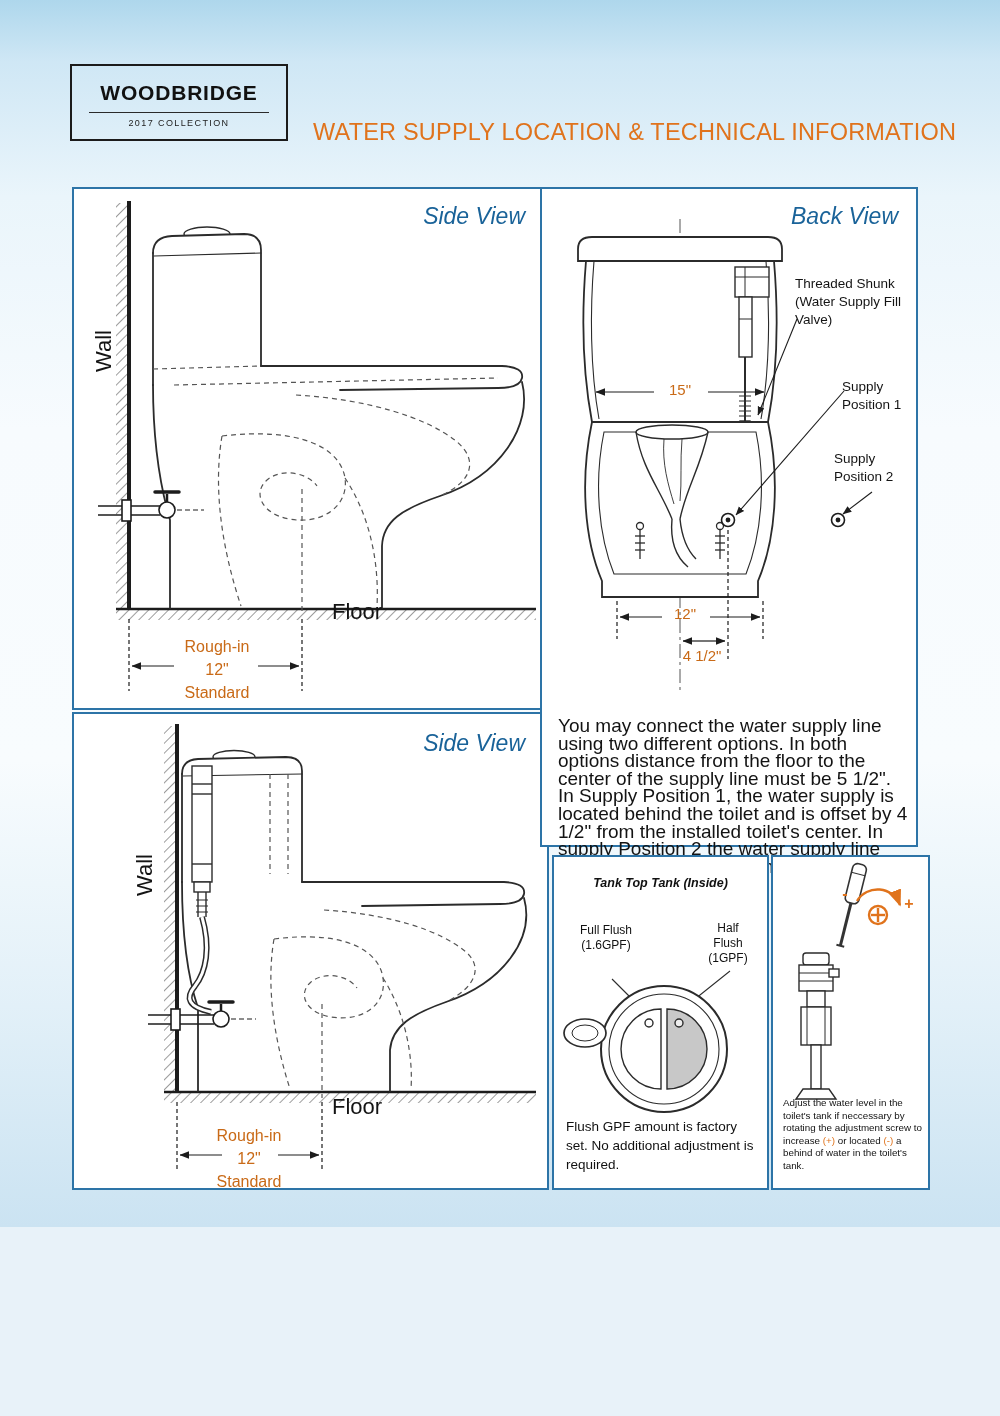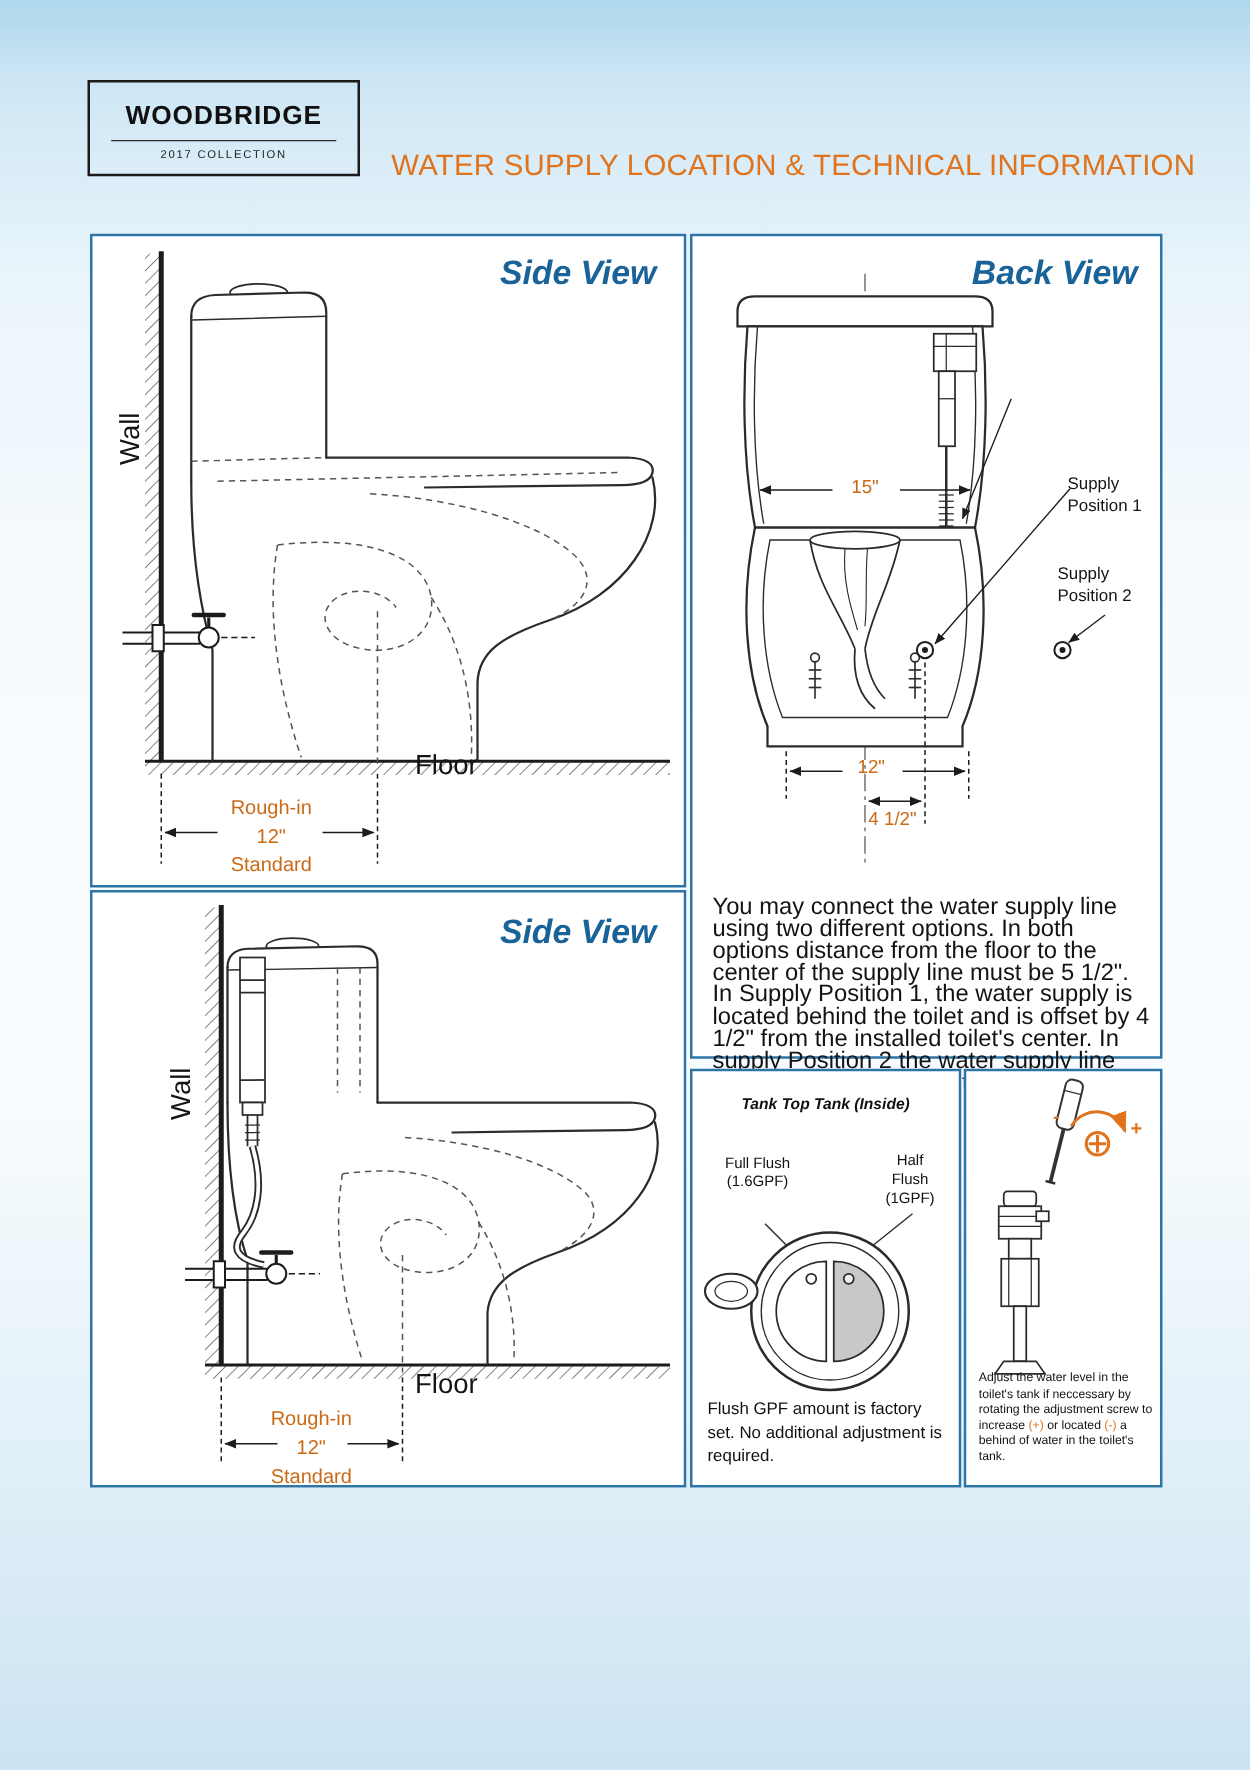--- a/index.html
+++ b/index.html
@@ -1,35 +1,35 @@
 <!DOCTYPE html>
 <html style="--accent-orange: #e0731c; --dim-orange: #c96a17; --panel-border: #2d74a7; --view-title-blue: #1a6399; --background-blue: #b7dcef;"><head>
 <meta charset="utf-8">
 <style>
   * { margin:0; padding:0; box-sizing:border-box; }
   html,body { background:#e8f2f9; }
   body { font-family:"Liberation Sans", sans-serif; }
   .page {
-    position:relative; width:1000px; height:1416px; overflow:hidden;
+    position:relative; width:1000px; height:1227px; overflow:hidden;
     background:linear-gradient(180deg,#aed7ec 0%, #cfe7f5 5%, #eaf5fb 16%, #f7fbfe 35%, #f8fcfe 62%, #e2f0f8 82%, #cbe3f2 100%);
   }
   .logo-box {
     position:absolute; left:70px; top:64px; width:218px; height:77px;
     border:2px solid #1b1b1b; text-align:center; padding-top:15px;
   }
   .brand { font-size:21px; font-weight:bold; letter-spacing:0.8px; color:#111; }
   .brand-rule { width:180px; height:1px; background:#2a2a2a; margin:7px auto 5px auto; }
   .collection { font-size:9px; letter-spacing:1.4px; color:#222; }
   .page-title {
     position:absolute; left:313px; top:119px; width:660px;
     font-size:23.5px; color:var(--accent-orange,#e0731c); letter-spacing:0.2px; white-space:nowrap;
   }
   .panel { position:absolute; border:2px solid var(--panel-border,#2d74a7); background:#ffffff; }
   .view-title {
-    position:absolute; font-size:27px; font-weight:bold; font-style:italic;
+    position:absolute; font-size:23px; font-weight:normal; font-style:italic;
     color:var(--view-title-blue,#1a6399); white-space:nowrap;
   }
   .lbl { position:absolute; color:#141414; }
   .wall-label { font-size:22px; transform:rotate(-90deg); width:60px; text-align:center; }
   .floor-label { font-size:22px; }
   .roughin { position:absolute; width:120px; text-align:center; color:var(--dim-orange,#c96a17);
              font-size:16px; line-height:23px; }
   .anno { font-size:13.5px; line-height:18px; }
   .dim-orange { color:var(--dim-orange,#c96a17); font-size:15px; text-align:center; white-space:nowrap; }
   .bv-paragraph { position:absolute; left:16px; top:528px; width:352px; font-size:19px; line-height:17.6px; color:#131313; }
@@ -187,21 +187,21 @@
     <div class="view-title" style="right:22px;top:16px;">Side View</div>
     <div class="lbl wall-label" style="left:41px;top:148px;">Wall</div>
     <div class="lbl floor-label" style="left:258px;top:380px;">Floor</div>
     <div class="roughin" style="left:115px;top:410px;">
       <div>Rough-in</div>
       <div>12"</div>
       <div>Standard</div>
     </div>
   </div>
 
-  <div class="panel" style="left:552px;top:187px;width:378px;height:660px;">
+  <div class="panel" style="left:540px;top:187px;width:378px;height:660px;">
     <svg width="374" height="656" viewBox="0 0 374 656">
       <defs>
         <marker id="aC" viewBox="0 0 10 10" refX="9.5" refY="5" markerWidth="8" markerHeight="8" orient="auto-start-reverse">
           <path d="M0,1 L10,5 L0,9 Z" fill="#1c1c1c"></path>
         </marker>
       </defs>
       <line x1="138" y1="30" x2="138" y2="505" stroke="#555" stroke-width="1" stroke-dasharray="14,4,3,4"></line>
       <g fill="#ffffff" stroke="#2b2b2b" stroke-width="1.8">
         <path d="M36,72 L36,60 Q36,48 50,48 L226,48 Q240,48 240,60 L240,72 Z"></path>
         <path d="M44,72 C40,120 40,180 50,233 L226,233 C236,180 236,120 232,72 Z"></path>
@@ -267,20 +267,21 @@
         <line x1="75" y1="412" x2="75" y2="450" stroke-dasharray="4,3"></line>
         <line x1="221" y1="412" x2="221" y2="450" stroke-dasharray="4,3"></line>
         <line x1="120" y1="428" x2="78" y2="428" marker-end="url(#aC)"></line>
         <line x1="168" y1="428" x2="218" y2="428" marker-end="url(#aC)"></line>
         <line x1="186" y1="341" x2="186" y2="470" stroke-dasharray="4,3"></line>
         <line x1="162" y1="452" x2="141" y2="452" marker-end="url(#aC)"></line>
         <line x1="162" y1="452" x2="183" y2="452" marker-end="url(#aC)"></line>
       </g>
     </svg>
     <div class="view-title" style="right:18px;top:14px;">Back View</div>
+    <div class="lbl anno" style="left:253px;top:86px;width:122px;">Threaded Shunk (Water Supply Fill Valve)</div>
     <div class="lbl anno" style="left:300px;top:173px;width:80px;margin-top:16px;">Supply Position 1</div>
     <div class="lbl anno" style="left:292px;top:261px;width:80px;">Supply Position 2</div>
     <div class="lbl dim-orange" style="left:113px;top:192px;width:50px;">15"</div>
     <div class="lbl dim-orange" style="left:118px;top:416px;width:50px;">12"</div>
     <div class="lbl dim-orange" style="left:125px;top:458px;width:70px;">4 1/2"</div>
     <div class="bv-paragraph">You may connect the water supply line using two different options. In both options distance from the floor to the center of the supply line must be 5 1/2". In Supply Position 1, the water supply is located behind the toilet and is offset by 4 1/2" from the installed toilet's center. In supply Position 2 the water supply line must offset by 10" from the center of the installed</div>
   </div>
 
   <div class="panel" style="left:552px;top:855px;width:217px;height:335px;">
     <svg width="213" height="331" viewBox="0 0 213 331">

